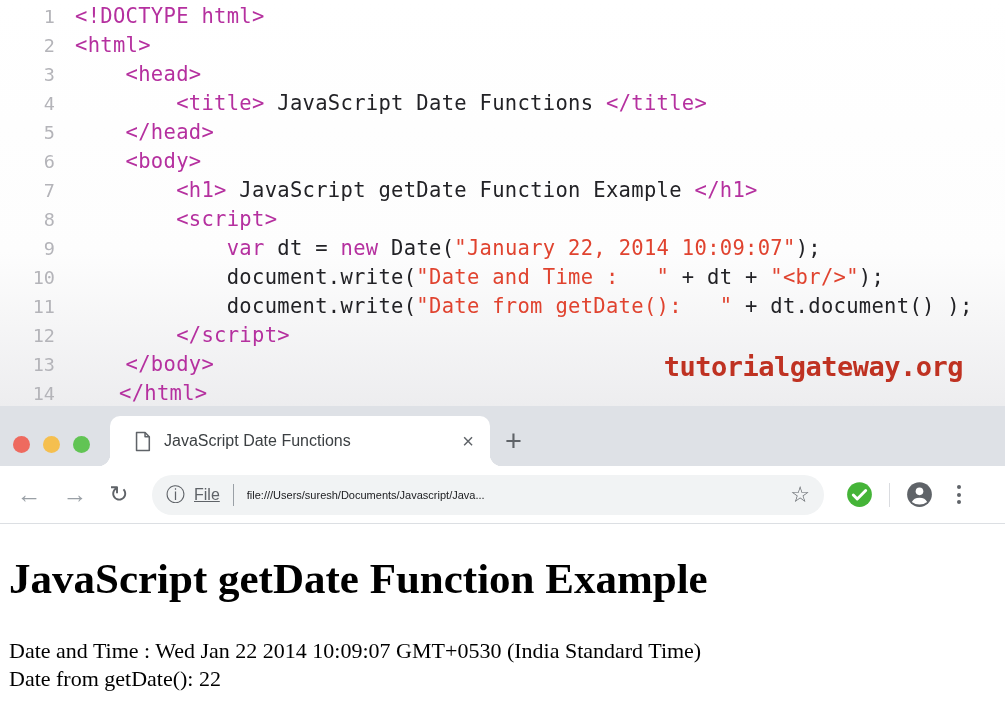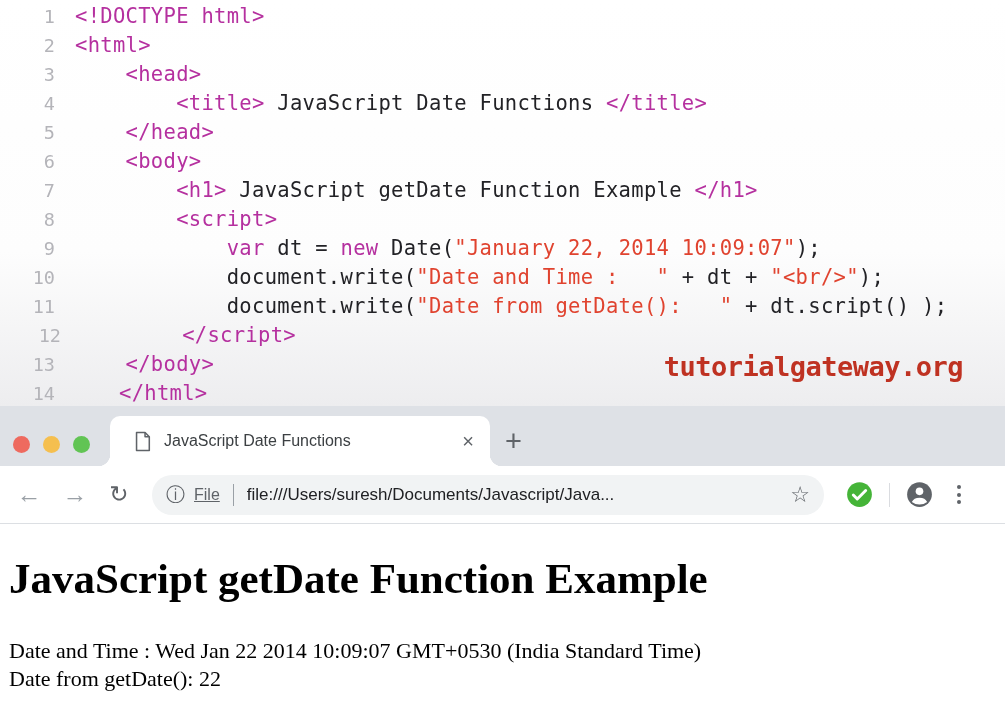--- a/index.html
+++ b/index.html
@@ -55,21 +55,21 @@
   .nav-reload { color:#5f6368; margin-left:14px; font-size:23px; }
   .nav-fwd { margin-left:16px; }
   .omnibox {
     margin-left:18px; height:40px; width:672px;
     background:#f1f3f4; border-radius:20px;
     display:flex; align-items:center; padding:0 14px;
   }
   .info-icon { font-size:19px; color:#5f6368; }
   .scheme-label { margin-left:9px; font-size:16px; color:#5f6368;text-decoration:underline; }
   .omni-divider { width:1px; height:22px; background:#9aa0a6; margin:0 13px; }
-  .url-text { flex:1; font-size:17px; color:#202124; white-space:nowrap; overflow:hidden; }
+  .url-text { flex:1; font-size:11px; color:#202124; white-space:nowrap; overflow:hidden; }
   .star-icon { font-size:22px; color:#5f6368; margin-left:10px; line-height:1; }
   .ext-badge { margin-left:22px; width:27px; height:27px; }
   .toolbar-divider { width:1px; height:24px; background:#dadce0; margin:0 16px; }
   .avatar-icon { width:27px; height:27px; }
   .menu-dots { margin-left:20px; display:flex; flex-direction:column; gap:3.5px; padding:4px; }
   .menu-dots i { width:4px; height:4px; border-radius:50%; background:#5f6368; }
 
   
   .page { width:1005px; height:182px; background:#fff; padding:0 9px; font-family:"Liberation Serif", serif; }
   .page-heading { font-size:43px; font-weight:bold; line-height:1.15; padding-top:30px; color:#000; }
@@ -83,22 +83,22 @@
       <div class="code-line"><span class="gutter" style="color: rgb(180, 180, 185);">1</span><span class="code-text"><span style="color: rgb(181, 48, 159);">&lt;!DOCTYPE html&gt;</span></span></div>
       <div class="code-line"><span class="gutter" style="color: rgb(180, 180, 185);">2</span><span class="code-text"><span style="color: rgb(181, 48, 159);">&lt;html&gt;</span></span></div>
       <div class="code-line"><span class="gutter" style="color: rgb(180, 180, 185);">3</span><span class="code-text"><span style="color: rgb(181, 48, 159); text-align: right;">    &lt;head&gt;</span></span></div>
       <div class="code-line"><span class="gutter" style="color: rgb(180, 180, 185);">4</span><span class="code-text"><span style="color: rgb(181, 48, 159);">        &lt;title&gt;</span><span style="color: rgb(34, 34, 38);"> JavaScript Date Functions </span><span style="color: rgb(181, 48, 159);">&lt;/title&gt;</span></span></div>
       <div class="code-line"><span class="gutter" style="color: rgb(180, 180, 185);">5</span><span class="code-text"><span style="color: rgb(181, 48, 159);">    &lt;/head&gt;</span></span></div>
       <div class="code-line"><span class="gutter" style="color: rgb(180, 180, 185);">6</span><span class="code-text"><span style="color: rgb(181, 48, 159);">    &lt;body&gt;</span></span></div>
       <div class="code-line"><span class="gutter" style="color: rgb(180, 180, 185);">7</span><span class="code-text"><span style="color: rgb(181, 48, 159);">        &lt;h1&gt;</span><span style="color: rgb(34, 34, 38);"> JavaScript getDate Function Example </span><span style="color: rgb(181, 48, 159);">&lt;/h1&gt;</span></span></div>
       <div class="code-line"><span class="gutter" style="color: rgb(180, 180, 185);">8</span><span class="code-text"><span style="color: rgb(181, 48, 159);">        &lt;script&gt;</span></span></div>
       <div class="code-line"><span class="gutter" style="color: rgb(180, 180, 185);">9</span><span class="code-text"><span style="color: rgb(34, 34, 38);">            </span><span style="color: rgb(181, 48, 159);">var</span><span style="color: rgb(34, 34, 38);"> dt = </span><span style="color: rgb(181, 48, 159);">new</span><span style="color: rgb(34, 34, 38);"> Date(</span><span style="color: rgb(224, 67, 47);">"January 22, 2014 10:09:07"</span><span style="color: rgb(34, 34, 38);">);</span></span></div>
       <div class="code-line"><span class="gutter" style="color: rgb(180, 180, 185);">10</span><span class="code-text"><span style="color: rgb(34, 34, 38);">            document.write(</span><span style="color: rgb(224, 67, 47);">"Date and Time :   "</span><span style="color: rgb(34, 34, 38);"> + dt + </span><span style="color: rgb(224, 67, 47);">"&lt;br/&gt;"</span><span style="color: rgb(34, 34, 38);">);</span></span></div>
-      <div class="code-line"><span class="gutter" style="color: rgb(180, 180, 185);">11</span><span class="code-text"><span style="color: rgb(34, 34, 38);">            document.write(</span><span style="color: rgb(224, 67, 47);">"Date from getDate():   "</span><span style="color: rgb(34, 34, 38);"> + dt.script() );</span></span></div>
-      <div class="code-line"><span class="gutter" style="color: rgb(180, 180, 185); margin-left: 6px;">12</span><span class="code-text"><span style="color: rgb(181, 48, 159);">        &lt;/script&gt;</span></span></div>
+      <div class="code-line"><span class="gutter" style="color: rgb(180, 180, 185);">11</span><span class="code-text"><span style="color: rgb(34, 34, 38);">            document.write(</span><span style="color: rgb(224, 67, 47);">"Date from getDate():   "</span><span style="color: rgb(34, 34, 38);"> + dt.document() );</span></span></div>
+      <div class="code-line"><span class="gutter" style="color: rgb(180, 180, 185);">12</span><span class="code-text"><span style="color: rgb(181, 48, 159);">        &lt;/script&gt;</span></span></div>
       <div class="code-line"><span class="gutter" style="color: rgb(180, 180, 185);">13</span><span class="code-text"><span style="color: rgb(181, 48, 159);">    &lt;/body&gt;</span></span></div>
       <div class="code-line"><span class="gutter" style="color: rgb(180, 180, 185);">14</span><span class="code-text"><span style="color: rgb(181, 48, 159); margin-left: 44px;">&lt;/html&gt;</span></span></div>
     </div>
   <div class="watermark" style="color: rgb(191, 50, 34);">tutorialgateway.org</div>
 </div>
 
 <div class="tabstrip">
   <div class="traffic-lights">
     <div class="light" style="background: rgb(238, 106, 95);"></div>
     <div class="light" style="background: rgb(245, 191, 79);"></div>

